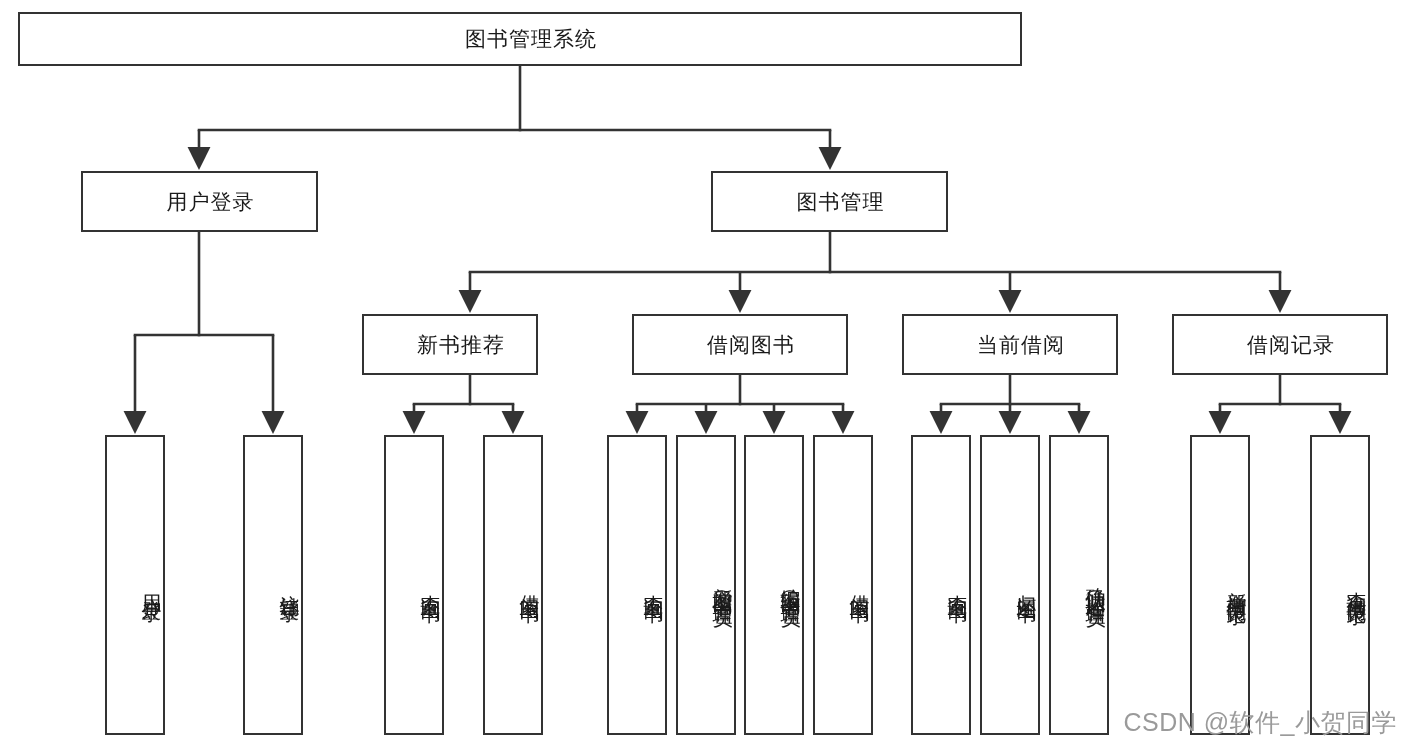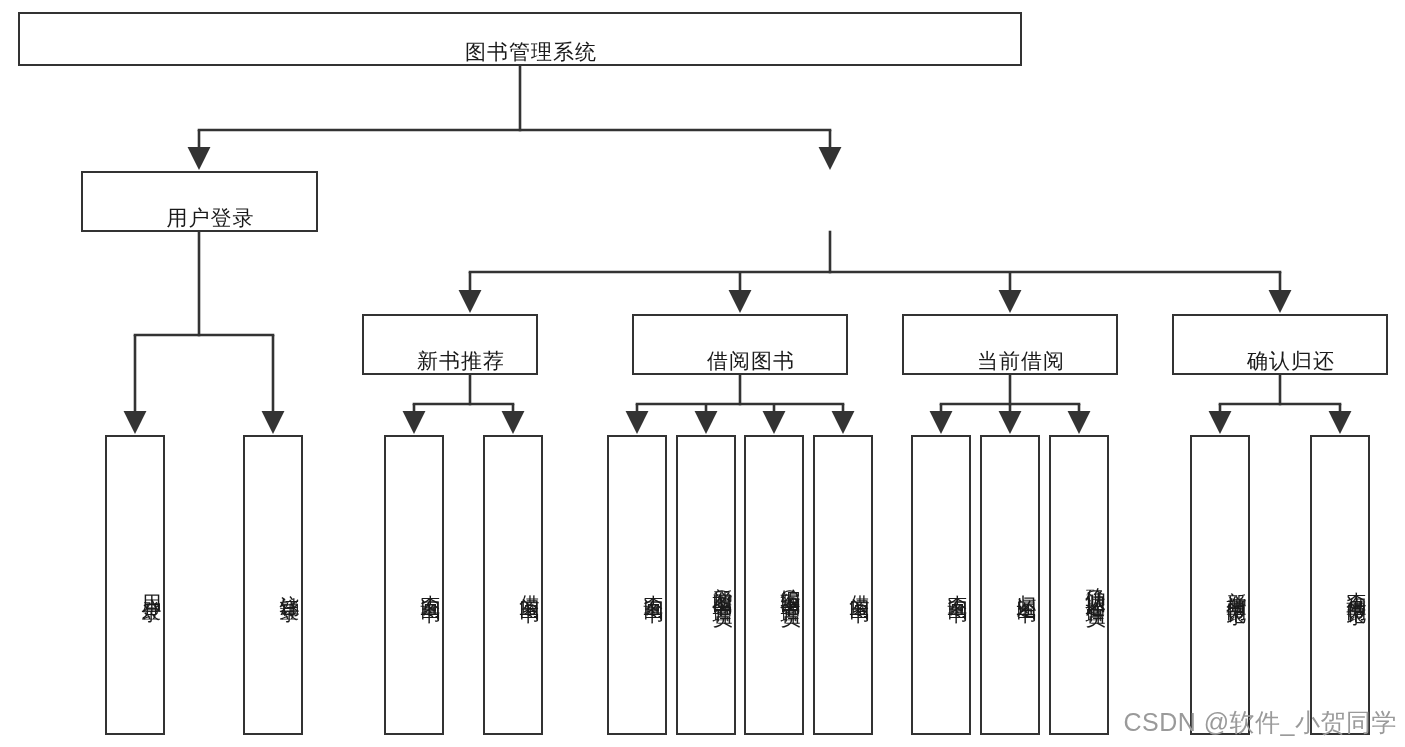--- a/index.html
+++ b/index.html
@@ -25,21 +25,21 @@
     width: 1405px;
     height: 747px;
     pointer-events: none;
   }
   .node {
     position: absolute;
     box-sizing: border-box;
     border: 2px solid #333333;
     background: #ffffff;
     display: flex;
-    align-items: flex-end;
+    align-items: center;
     justify-content: center;
     color: #1a1a1a;
     z-index: 2;
     padding-left: 22px;
   }
   .node.horiz {
     font-size: 21px;
     letter-spacing: 1px;
     line-height: 1.2;
   }
@@ -126,32 +126,35 @@
     </g>
   </svg>
 
   <div class="node horiz" style="left:18px; top:12px; width:1004px; height:54px;">
     <span>图书管理系统</span>
   </div>
 
   <div class="node horiz" style="left:81px; top:171px; width:237px; height:61px;">
     <span>用户登录</span>
   </div>
+  <div class="node horiz" style="left:711px; top:171px; width:237px; height:61px;">
+    <span>图书管理</span>
+  </div>
 
   <div class="node horiz" style="left:362px; top:314px; width:176px; height:61px;">
     <span>新书推荐</span>
   </div>
   <div class="node horiz" style="left:632px; top:314px; width:216px; height:61px;">
     <span>借阅图书</span>
   </div>
   <div class="node horiz" style="left:902px; top:314px; width:216px; height:61px;">
     <span>当前借阅</span>
   </div>
   <div class="node horiz" style="left:1172px; top:314px; width:216px; height:61px;">
-    <span>确认归还</span>
+    <span>借阅记录</span>
   </div>
 
   <div class="node vert" style="left:105px; top:435px; width:60px; height:300px;">
     <span class="vlabel">用户登录</span>
   </div>
   <div class="node vert" style="left:243px; top:435px; width:60px; height:300px;">
     <span class="vlabel">注销登录</span>
   </div>
 
   <div class="node vert" style="left:384px; top:435px; width:60px; height:300px;">

